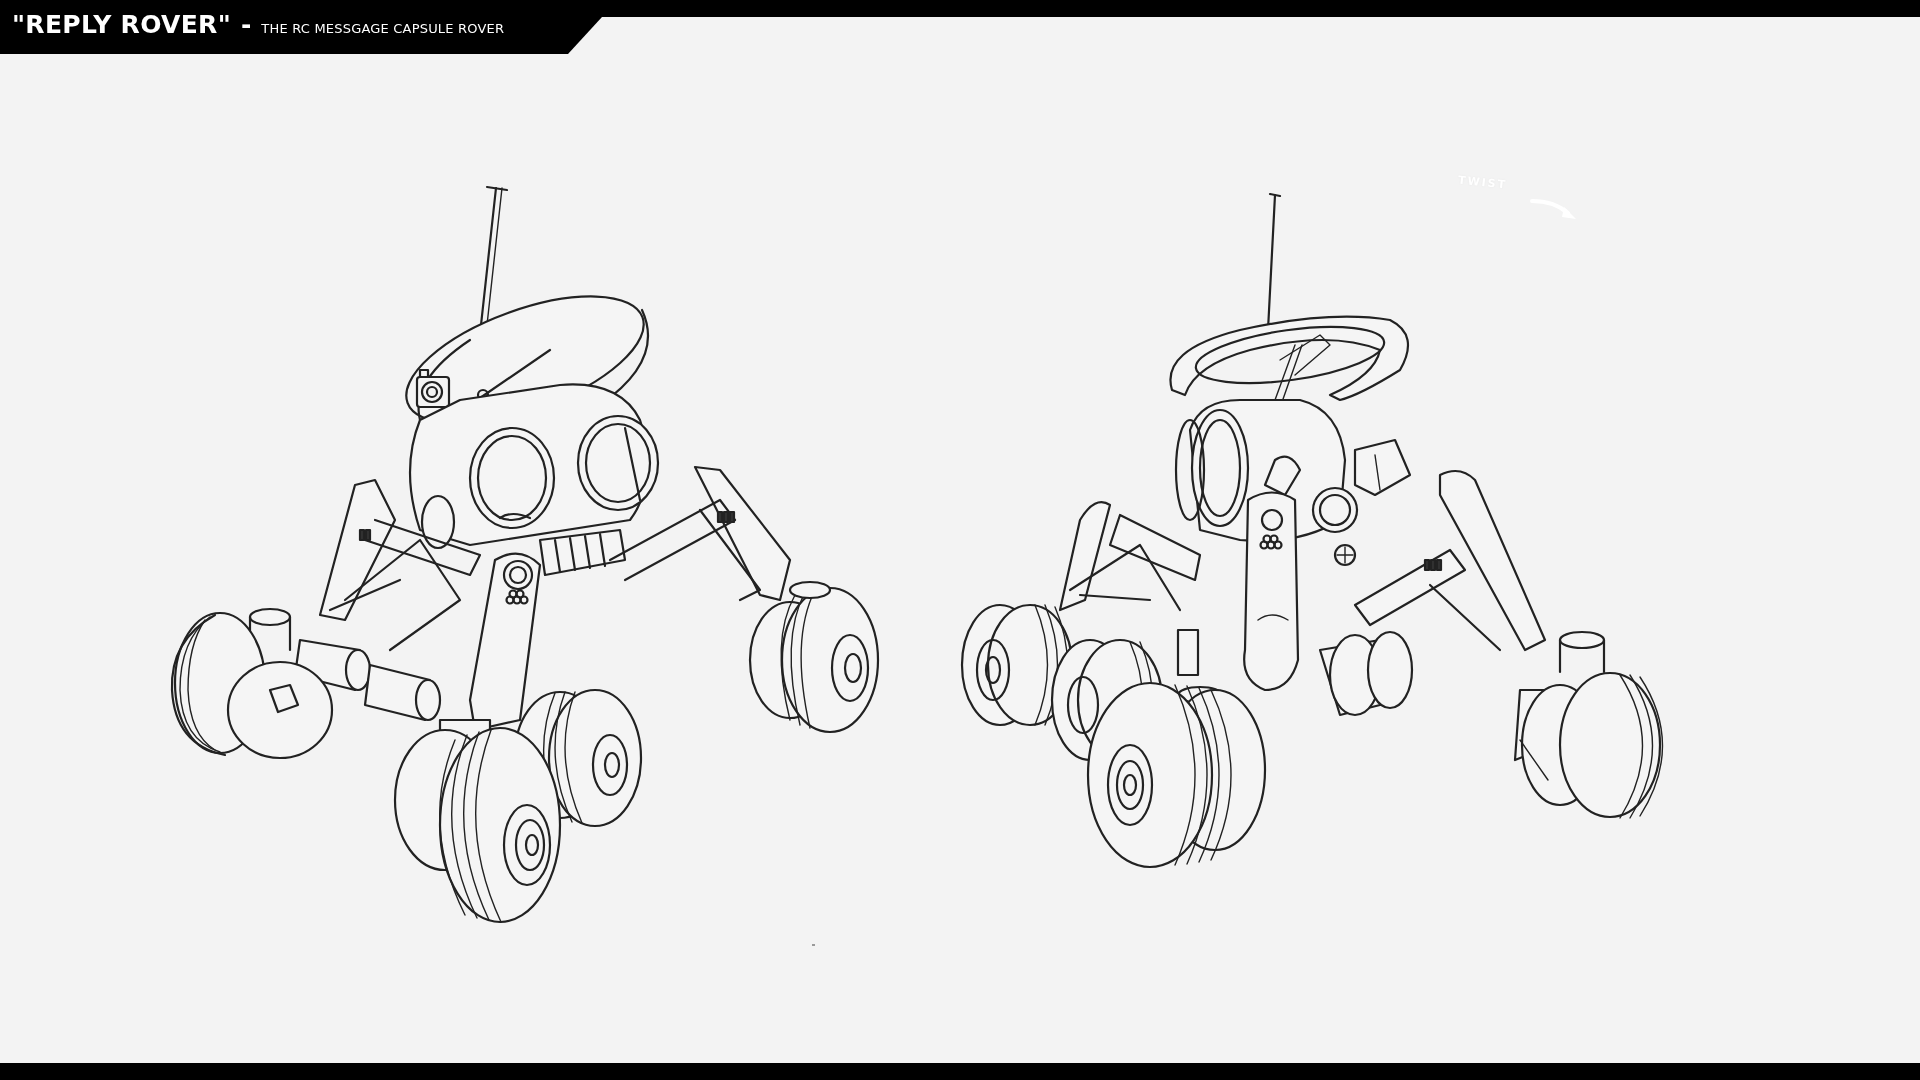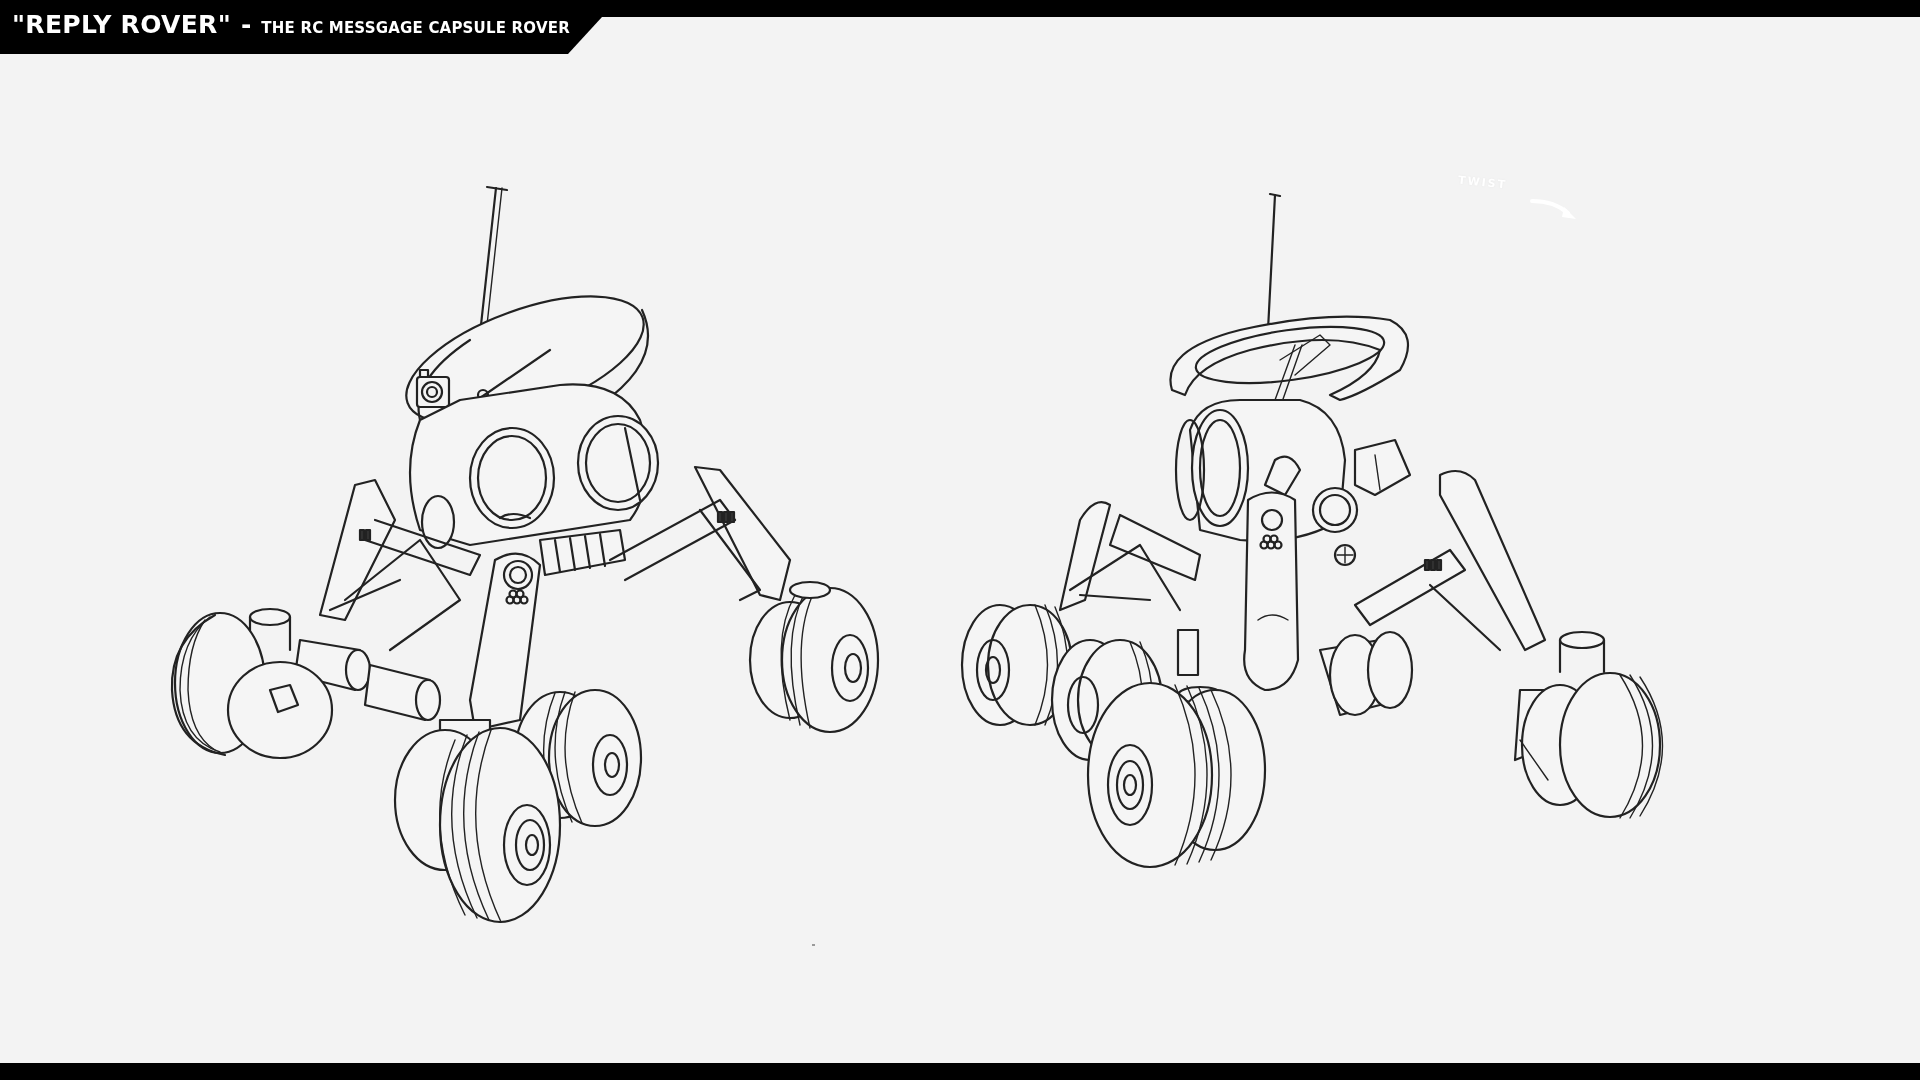--- a/index.html
+++ b/index.html
@@ -24,21 +24,21 @@
     }
     .title-main {
       font-family: "DejaVu Sans", "Liberation Sans", sans-serif;
       font-weight: bold; font-size: 25px; letter-spacing: 0.3px;
     }
     .title-dash {
       font-family: "DejaVu Sans", sans-serif; font-weight: bold; font-size: 25px;
     }
     .title-sub {
       font-family: "DejaVu Sans", "Liberation Sans", sans-serif;
-      font-weight: bold; font-size: 15px; letter-spacing: 0.2px;
+      font-weight: normal; font-size: 13px; letter-spacing: 0.2px;
     }
     .bottom-bar {
       position: absolute; left: 0; top: 1063px; width: 1920px; height: 17px;
       background: #000;
     }
     .canvas {
       position: absolute; left: 0; top: 54px; width: 1920px; height: 1009px;
     }
     .rover { position: absolute; }
     .rover svg { width: 100%; height: 100%; display: block; overflow: visible; }

